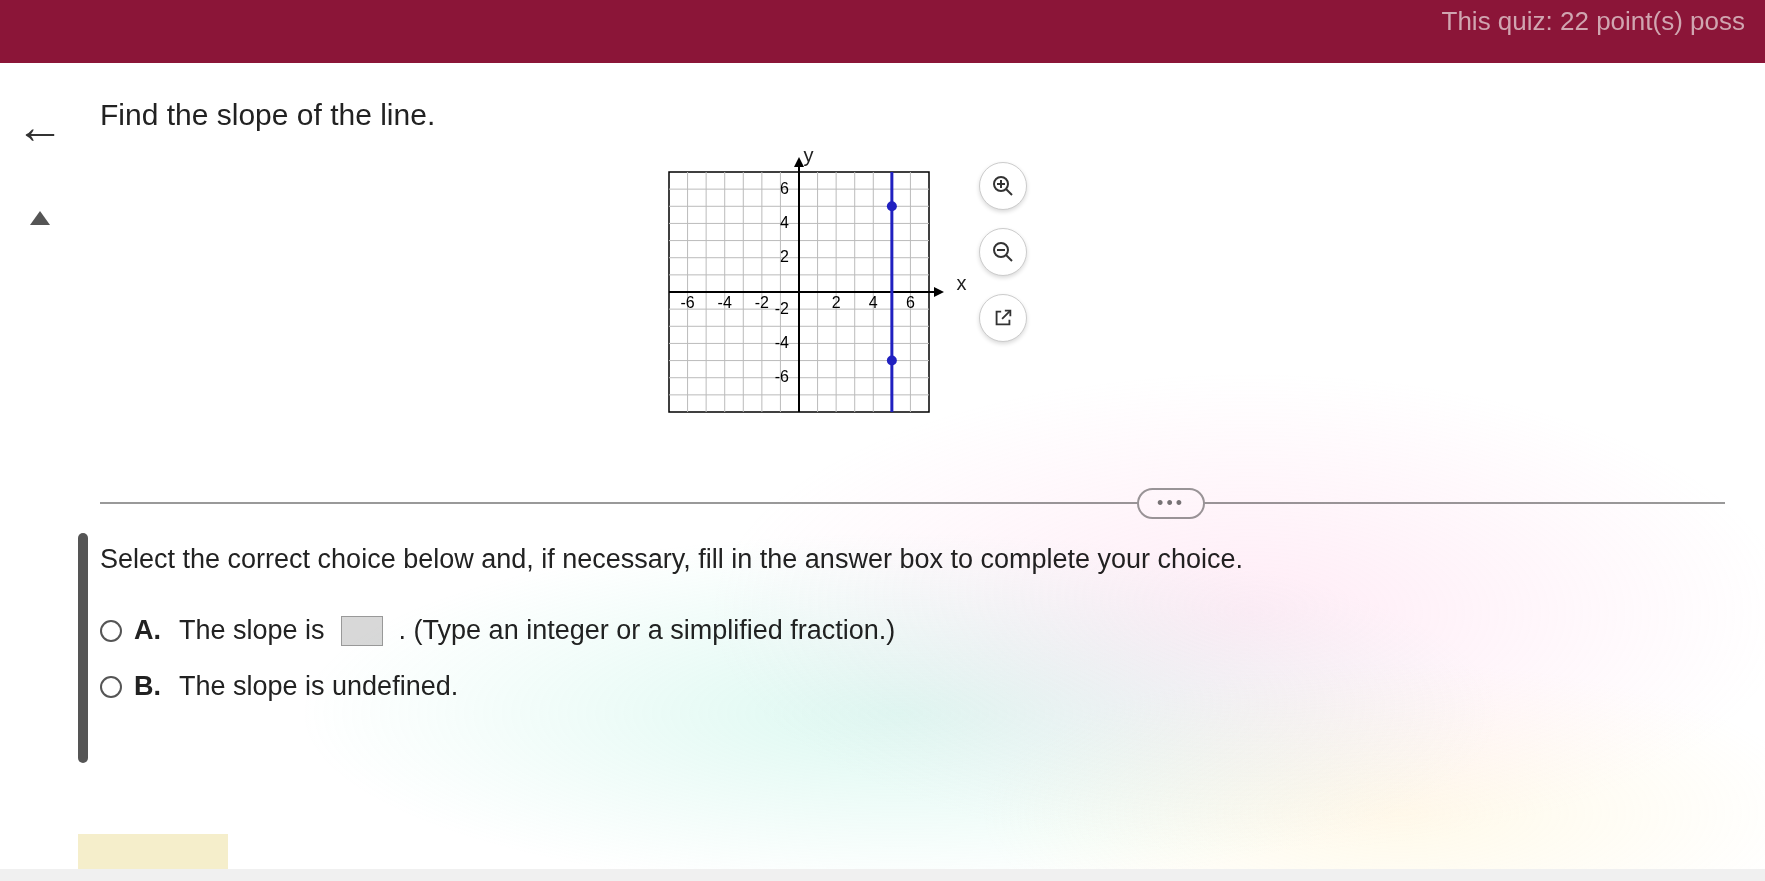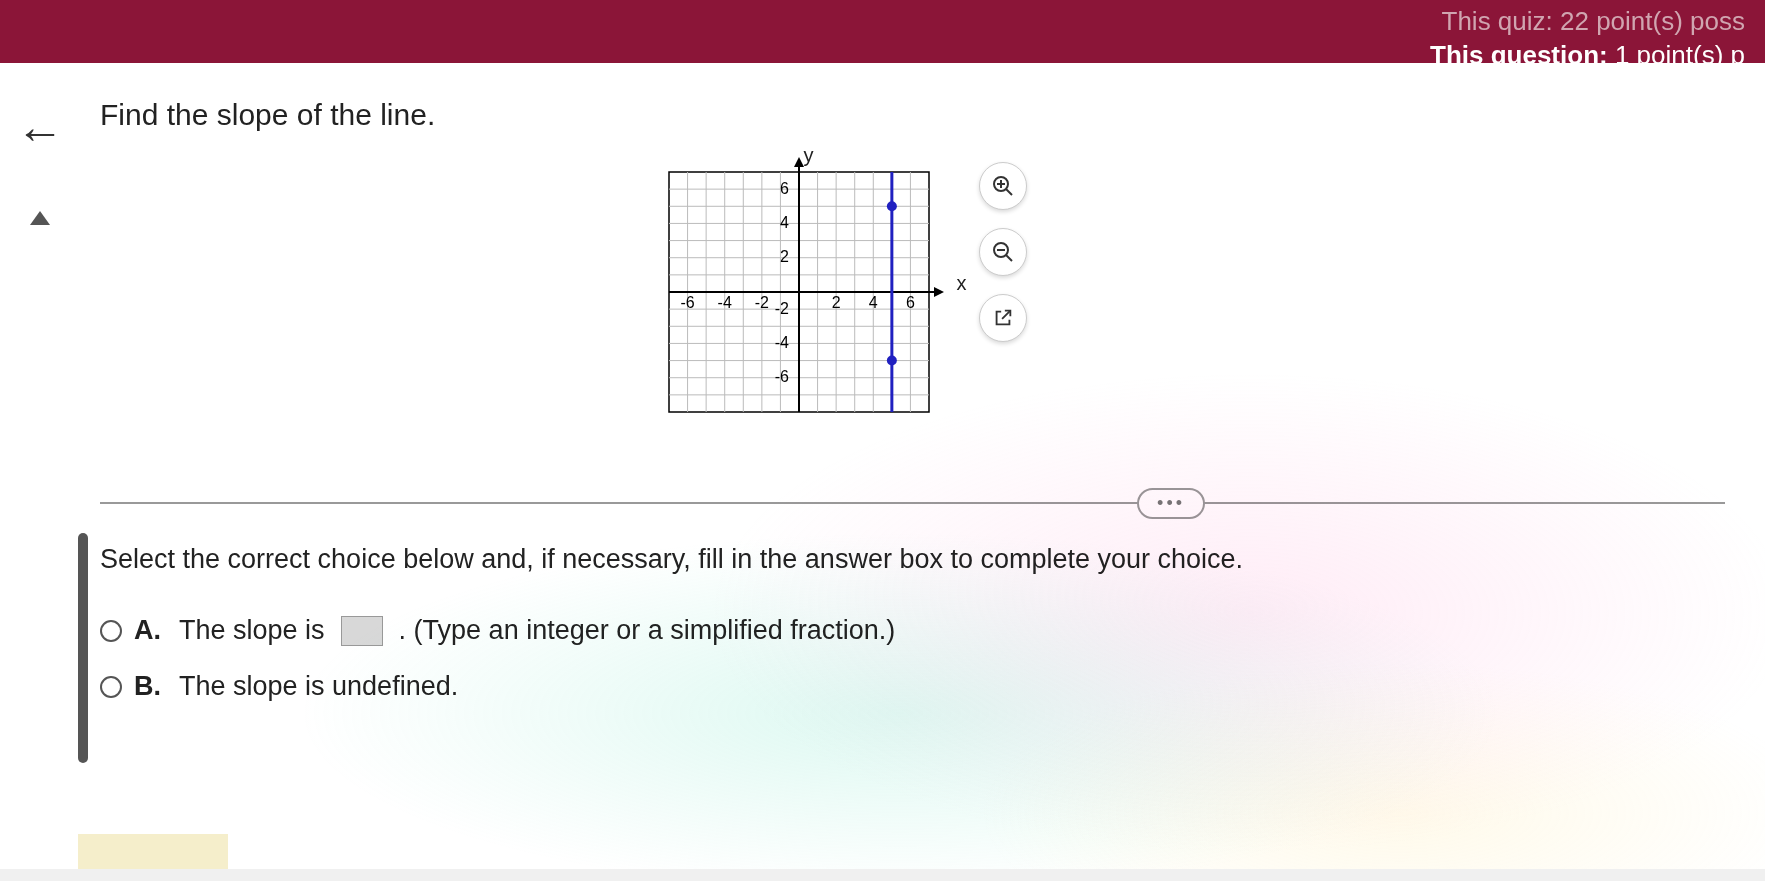--- a/index.html
+++ b/index.html
@@ -169,24 +169,20 @@
     }
   </style>
 </head>
 <body>
 
 <div class="header-bar">
   <div class="header-text">
     <div>
       <span class="faded">This quiz:</span>
       <span class="faded">22 point(s) poss</span>
-    </div>
-    <div>
-      <strong>This question:</strong>
-      <span>1 point(s) p</span>
     </div>
   </div>
 </div>
 
 <div class="content-area">
 
   <div class="left-controls">
     <div class="back-arrow">←</div>
     <div class="scroll-up"></div>
   </div>

